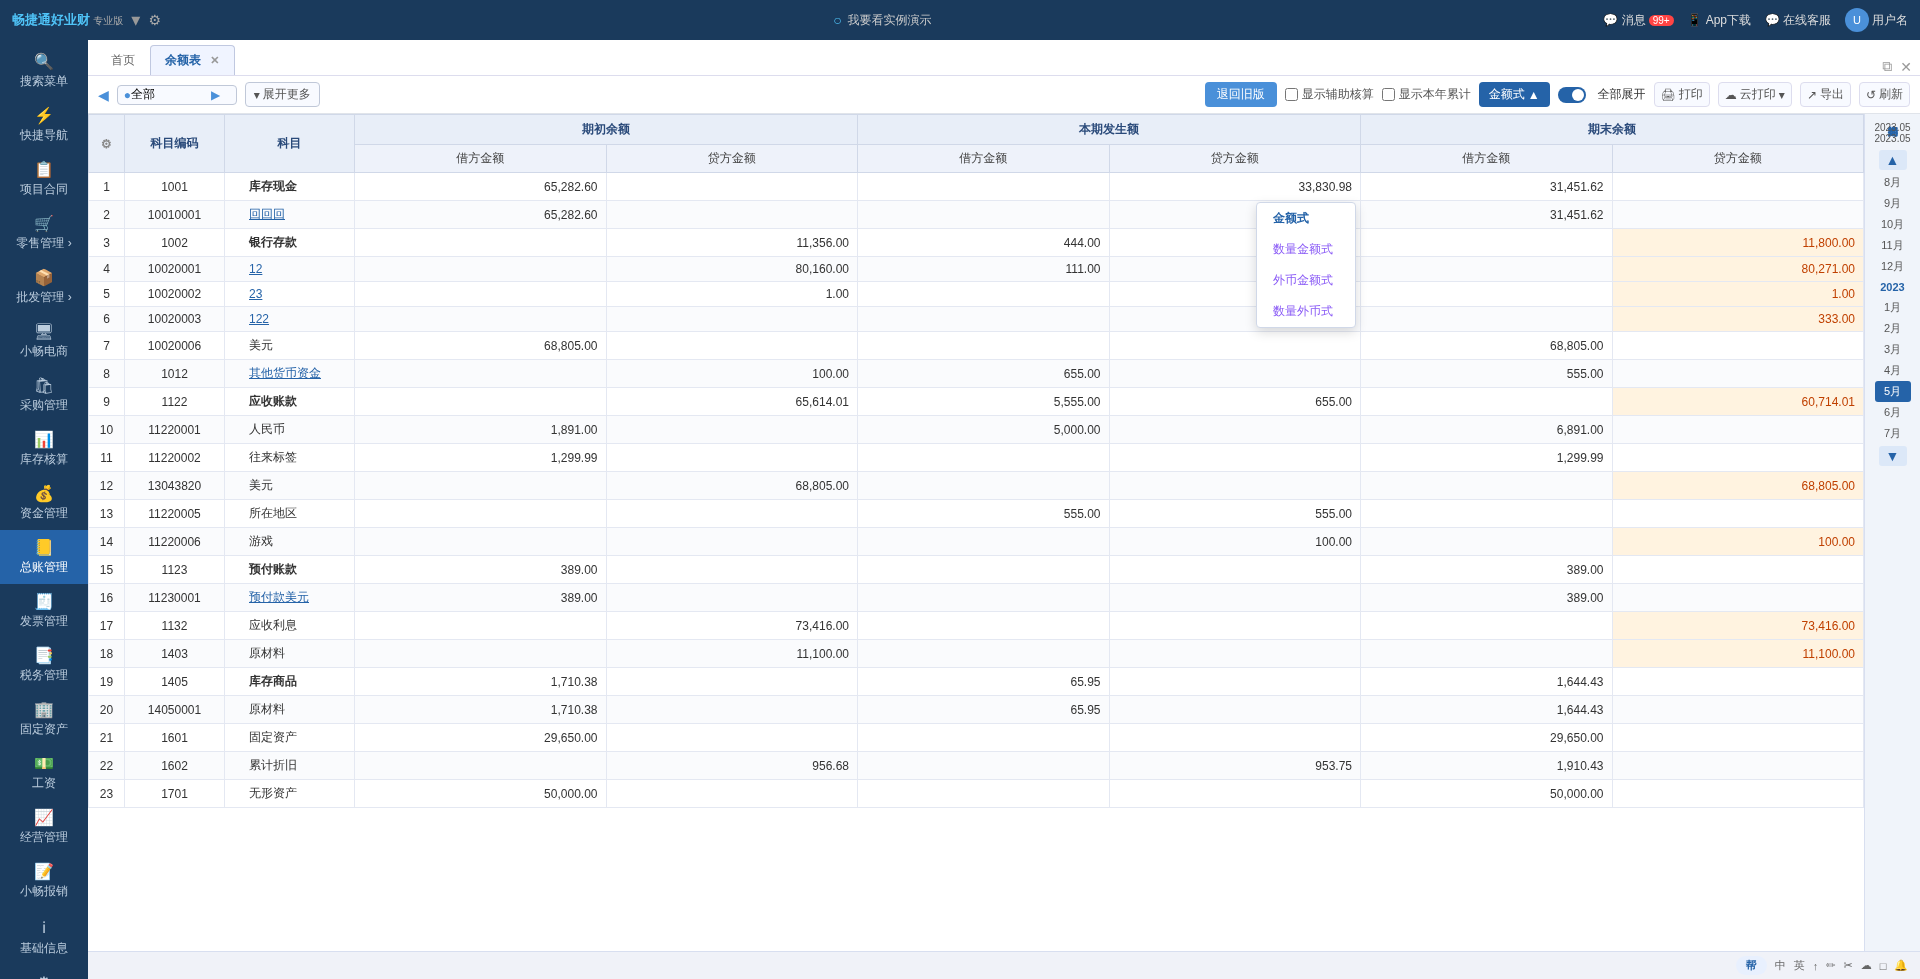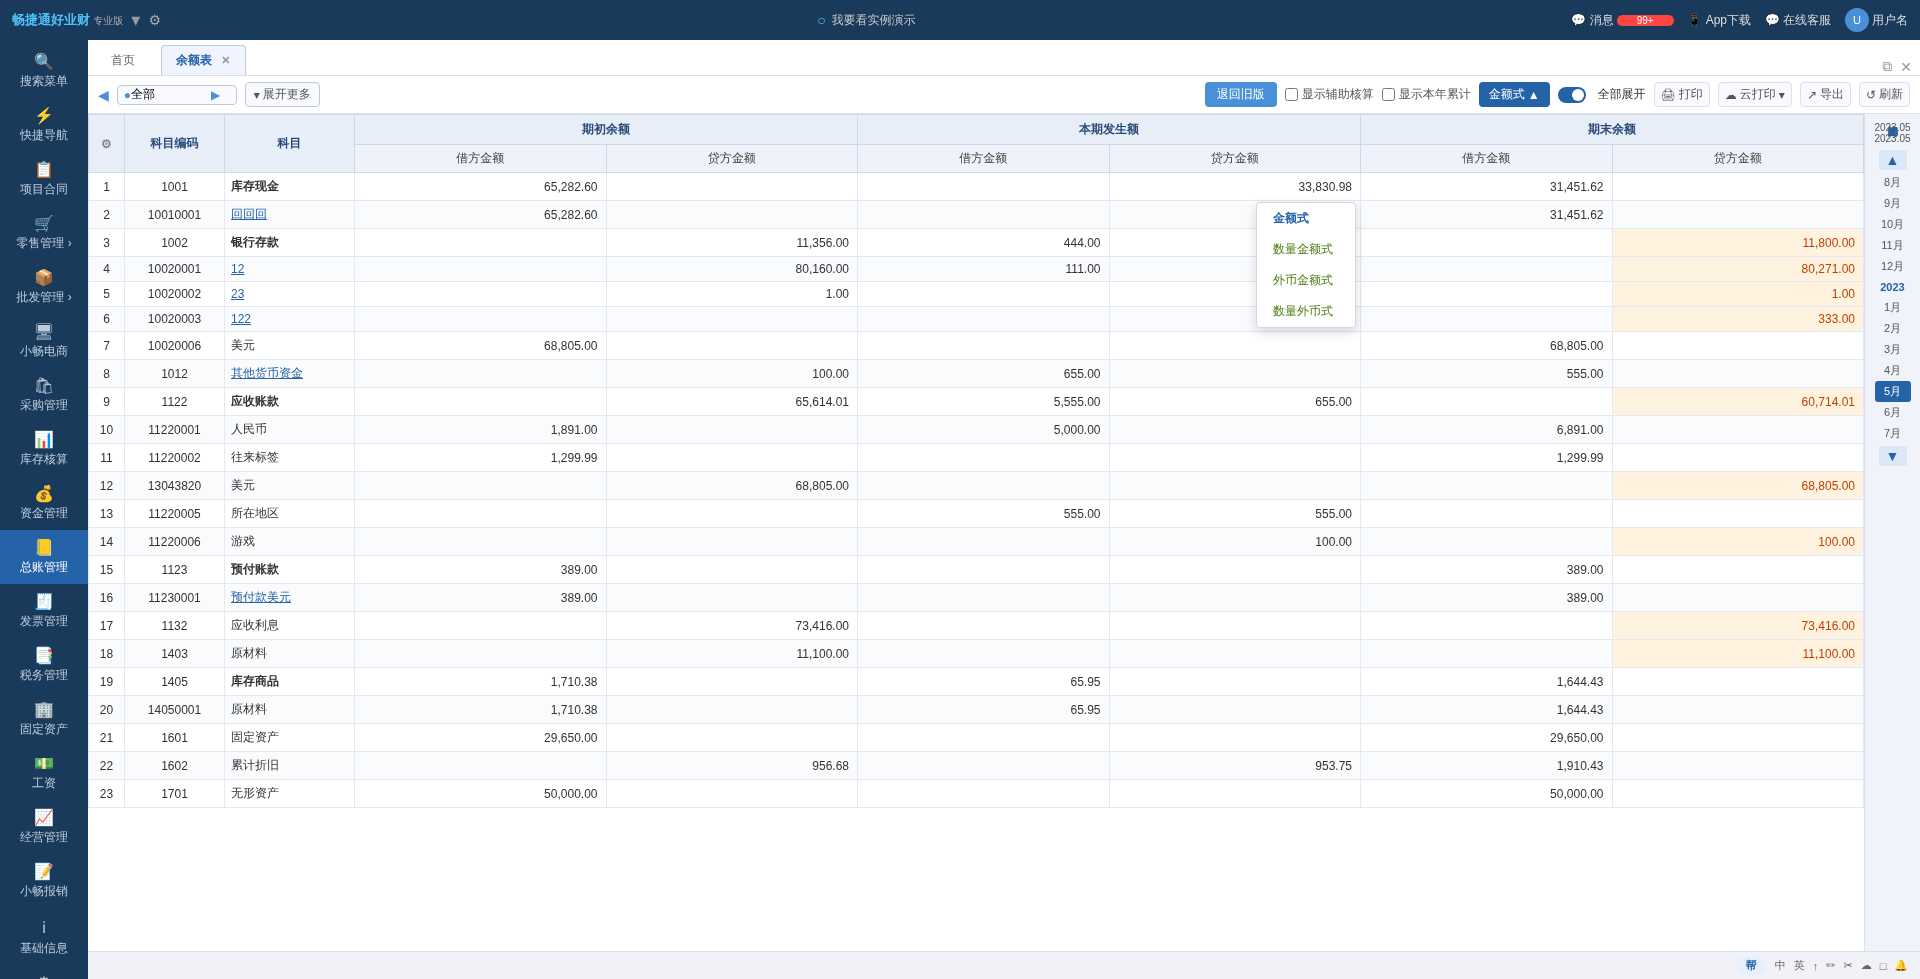--- a/index.html
+++ b/index.html
@@ -14,21 +14,21 @@
       justify-content: space-between;
       padding: 0 12px;
       color: #fff;
     }
     #top-bar-left { display: flex; align-items: center; gap: 8px; }
     #top-logo { font-size: 13px; font-weight: bold; color: #4fc3f7; }
     #top-logo-sub { font-size: 10px; color: #aaa; }
     #top-bar-center { color: #ccc; font-size: 12px; display: flex; align-items: center; gap: 6px; }
     #top-bar-right { display: flex; align-items: center; gap: 14px; font-size: 12px; color: #ddd; }
     .top-action { display: flex; align-items: center; gap: 3px; cursor: pointer; }
-    .badge { background: #f44; color: #fff; font-size: 10px; border-radius: 8px; padding: 0 20px; }
+    .badge { background: #f44; color: #fff; font-size: 10px; border-radius: 8px; padding: 0 4px; }
 
     
     #main-layout { display: flex; height: calc(100vh - 40px); }
 
     
     #sidebar {
       width: 88px;
       background: #1a3a5c;
       color: #ccc;
       display: flex;
@@ -54,21 +54,21 @@
     #content-area { flex: 1; display: flex; flex-direction: column; overflow: hidden; }
 
     
     #tab-bar {
       height: 36px;
       background: #fff;
       display: flex;
       align-items: flex-end;
       padding: 0 8px;
       border-bottom: 1px solid #dde;
-      gap: 11px;
+      gap: 0;
     }
     .tab {
       padding: 6px 14px;
       font-size: 12px;
       cursor: pointer;
       border-radius: 4px 4px 0 0;
       border: 1px solid transparent;
       border-bottom: none;
       color: #666;
     }
@@ -162,21 +162,21 @@
     }
     tbody tr { border-bottom: 1px solid #e8ecf4; }
     tbody tr:nth-child(odd) { background: #fff; }
     tbody tr:nth-child(even) { background: #fafbfd; }
     tbody td {
       padding: 5px 8px;
       border: 1px solid #e4e8f2;
       text-align: center;
     }
     tbody td:nth-child(2) { text-align: center; margin-top: 39px; }
-    tbody td:nth-child(3) { text-align: left; padding-left: 6px; }
+    tbody td:nth-child(3) { text-align: left; padding-left: 24px; }
     .td-num { text-align: right !important; }
     .td-highlight { background: #fff3e0 !important; color: #c04000; }
     a { color: #2563a8; text-decoration: underline; cursor: pointer; }
     .row-parent td:nth-child(3) { font-weight: bold; }
 
     
     .tbl-settings { cursor: pointer; color: #888; }
 
     
     #dropdown-menu {
@@ -187,21 +187,21 @@
       box-shadow: 0 4px 12px rgba(0,0,0,0.15);
       z-index: 100;
       min-width: 100px;
       top: 88px;
       left: calc(88px + 1080px);
     }
     .dropdown-item {
       padding: 7px 16px;
       cursor: pointer;
       font-size: 12px;
-      color: #4d7c0f;
+      color: #8b5cf6;
       white-space: nowrap;
     }
     .dropdown-item.selected { color: #2563a8; font-weight: bold; }
 
     
     #right-panel {
       width: 56px;
       background: #f0f4fa;
       border-left: 1px solid #d8dff0;
       display: flex;

